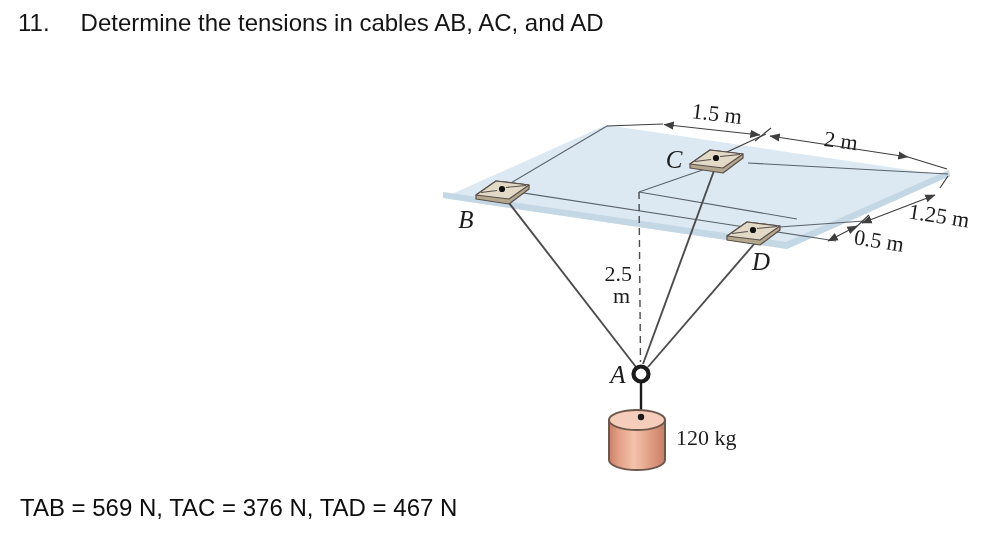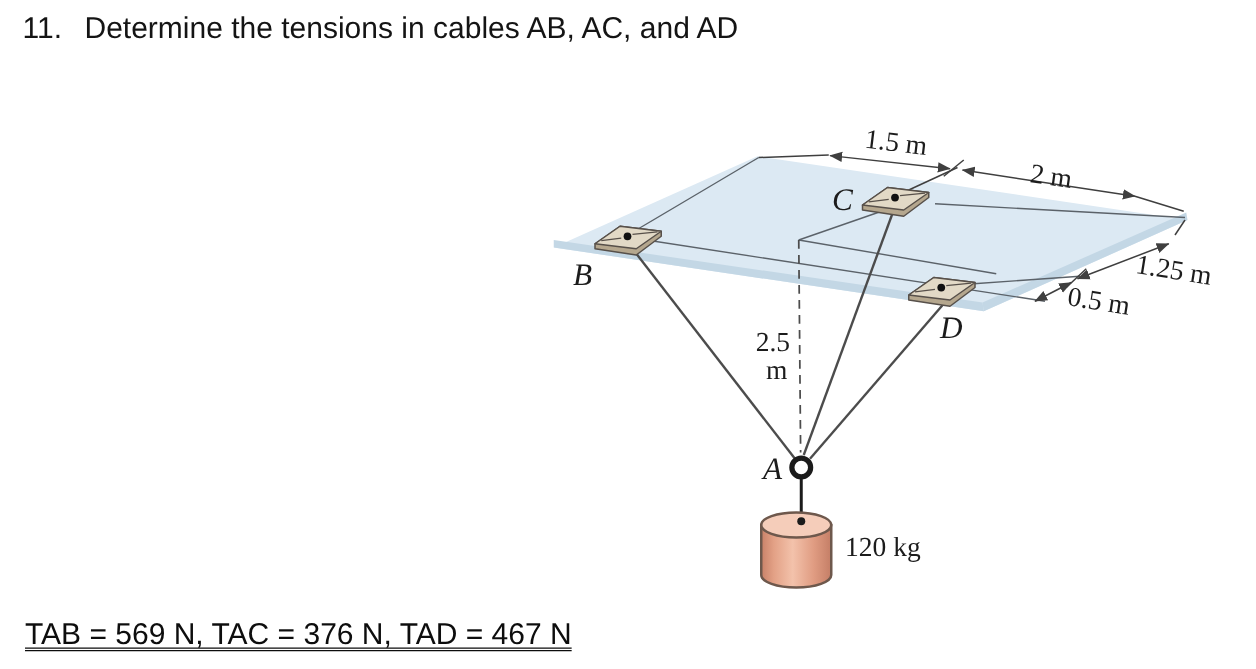--- a/index.html
+++ b/index.html
@@ -4,25 +4,25 @@
 <style>
   html,body{margin:0;padding:0;}
   body{
     width:1005px;height:535px;position:relative;overflow:hidden;
     background:#ffffff;font-family:"Liberation Sans",sans-serif;
   }
   .problem-title{
     position:absolute;top:9px;left:18px;font-size:24px;color:#141414;
     white-space:nowrap;
   }
-  .problem-title .num{margin-right:18px;}
+  .problem-title .num{margin-right:31px;}
   .answer-line{
     position:absolute;top:494px;left:20px;font-size:24px;color:#0d0d0d;
     white-space:nowrap;
-    text-decoration:underline;text-decoration-style:double;
+    text-decoration-style:double;
     text-underline-offset:3px;text-decoration-thickness:1px;
   }
   svg.diagram{position:absolute;left:0;top:0;}
   svg text{
     font-family:"Liberation Serif",serif;
     fill:var(--text,#1c1c1c);
   }
   .pt-label{font-size:25px;font-style:italic;}
   .dim-label{font-size:22px;}
   .mass-label-t{font-size:22px;}

